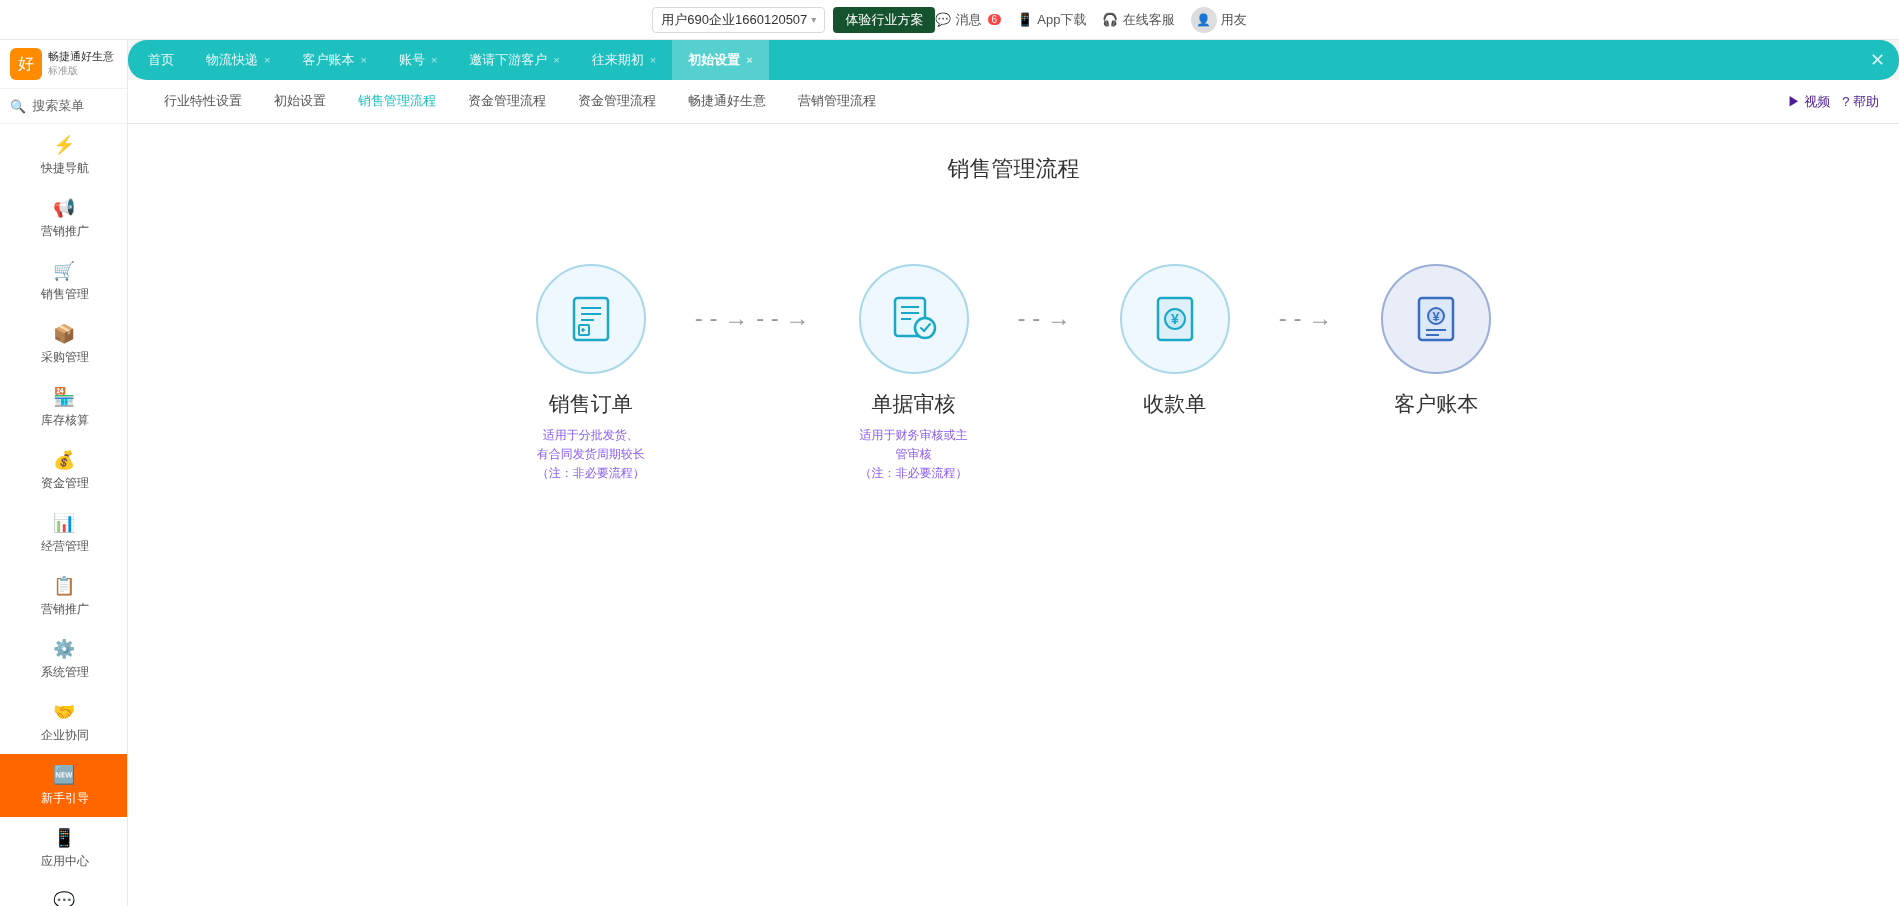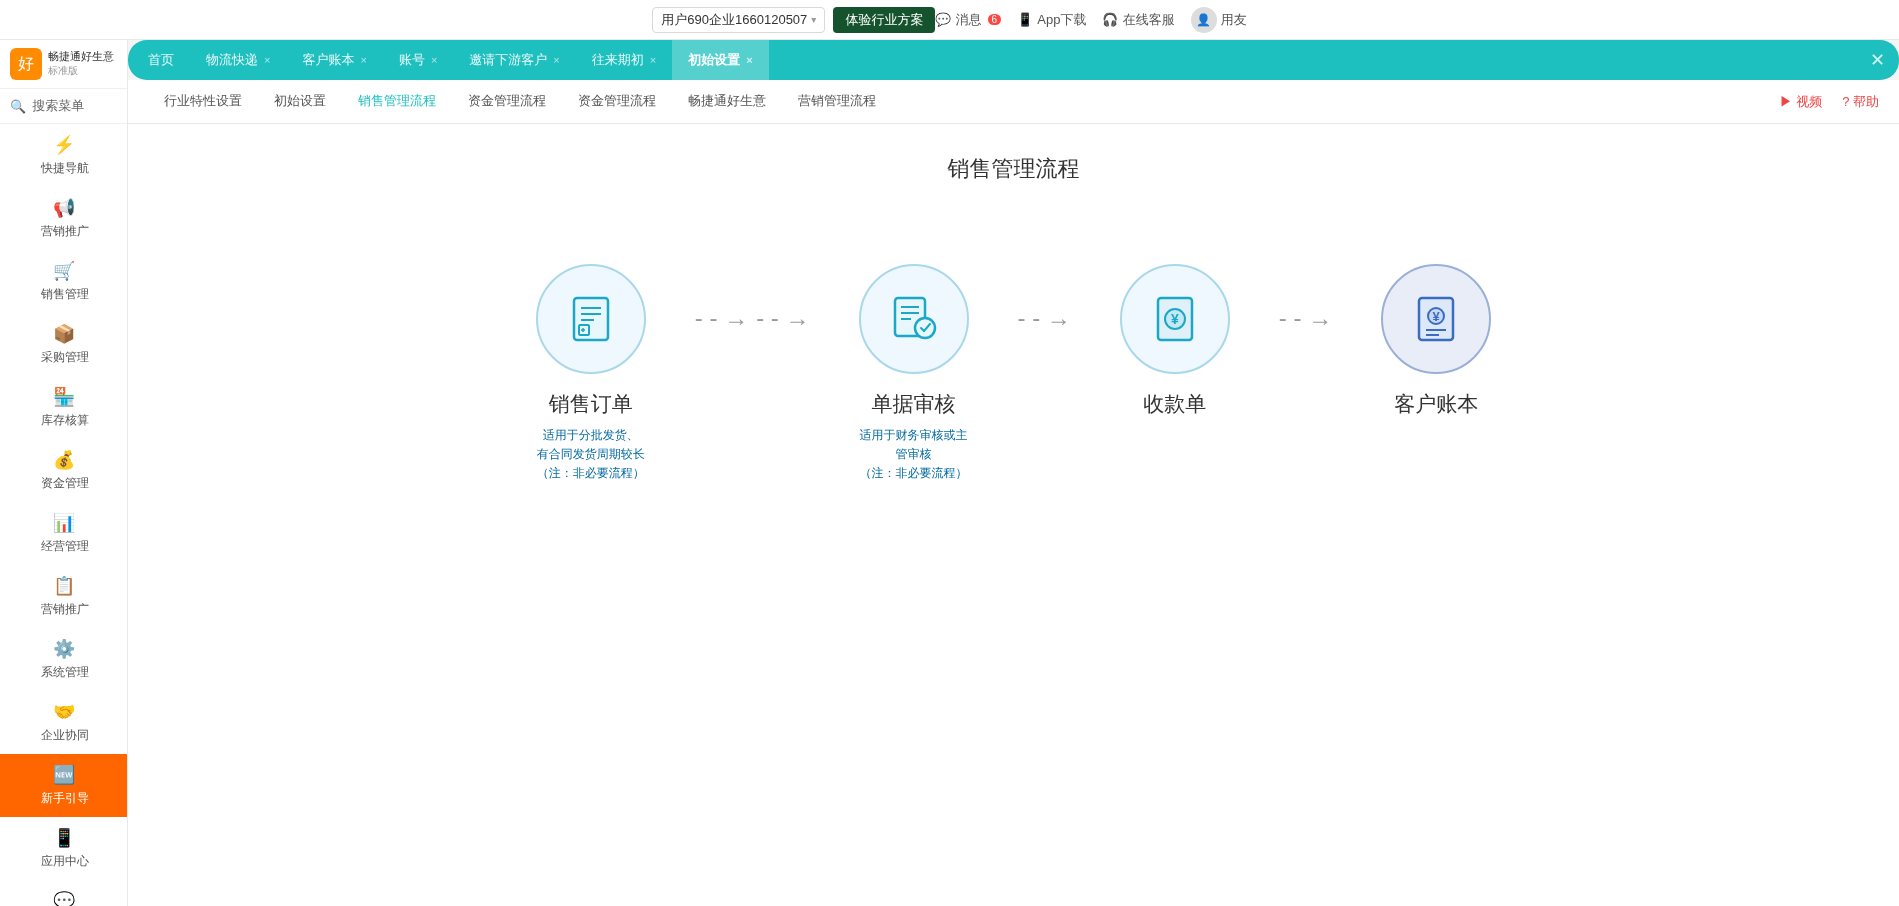--- a/index.html
+++ b/index.html
@@ -118,21 +118,21 @@
     .sub-tab {
       padding: 0 16px;
       height: 52px;
       display: flex; align-items: center;
       font-size: 13px; color: #555;
       cursor: pointer;
       border-bottom: 2px solid transparent;
       margin-bottom: -1px;
     }
     .sub-tab.active { color: #1ebfbf; border-bottom-color: #1ebfbf; font-weight: 500; }
-    .sub-tabs-right { display: flex; align-items: center; gap: 20px; font-size: 13px; color: #ef4444; cursor: pointer; }
+    .sub-tabs-right { display: flex; align-items: center; gap: 12px; font-size: 13px; color: #4c1d95; cursor: pointer; }
 
     
     .page-content {
       flex: 1;
       background: #fff;
       overflow-y: auto;
       padding: 30px 40px;
     }
     .page-title {
       text-align: center;
@@ -163,21 +163,21 @@
       background: #f0f8ff;
       display: flex; align-items: center; justify-content: center;
       margin-bottom: 16px;
     }
     .flow-circle svg { width: 54px; height: 54px; }
     .flow-step-name {
       font-size: 21px; color: #333; font-weight: 500;
       margin-bottom: 8px; text-align: center;
     }
     .flow-step-desc {
-      font-size: 12px; color: #0369a1; text-align: center; line-height: 1.6;
+      font-size: 12px; color: #8b5cf6; text-align: center; line-height: 1.6;
     }
     .flow-arrow {
       font-size: 24px; color: #999;
       margin-top: 40px;
       flex-shrink: 0;
       padding: 0 4px;
     }
   </style>
 </head>
 <body>

